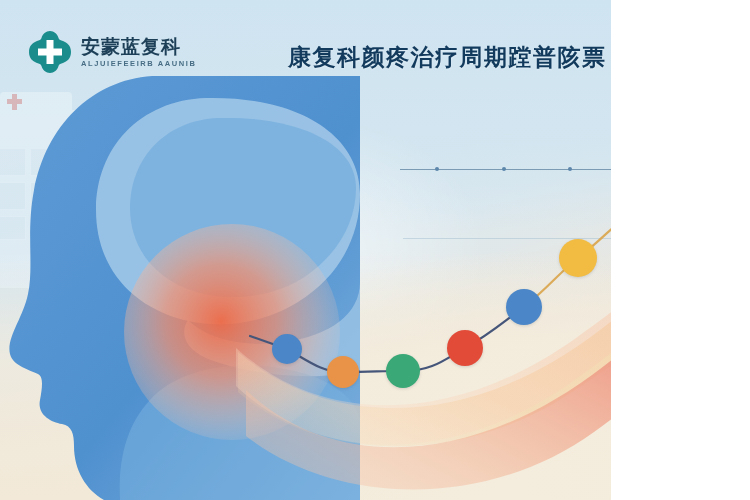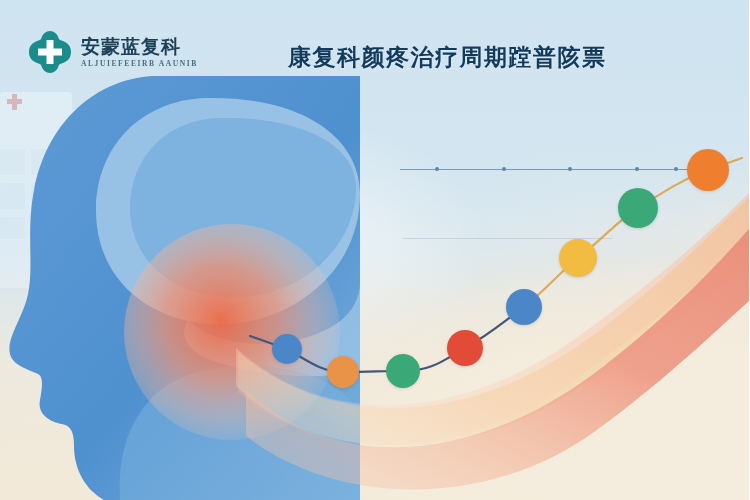--- a/index.html
+++ b/index.html
@@ -6,25 +6,24 @@
     margin: 0;
     padding: 0;
     background: #ffffff;
   }
   body {
     font-family: "Liberation Sans", sans-serif;
   }
 
   #poster {
     position: relative;
-    width: 738px;
+    width: 611px;
     height: 500px;
     overflow: hidden;
     background: linear-gradient(160deg, #d9e9f2 0%, #cfe3f0 28%, #dbe8ee 52%, #efe7dc 78%, #f3ead9 100%);
-    padding-left: 11px;
   }
 
   
   .bg-layer { position:absolute; inset:0; pointer-events:none; }
 
   .bg-topblue {
     position:absolute; left:0; top:0; width:750px; height:230px;
     background: linear-gradient(180deg, #cfe4f1 0%, #d2e5f0 55%, rgba(214,231,240,0) 100%);
   }
   .bg-cream {
@@ -100,21 +99,21 @@
   .logo-mark { width:44px; height:44px; flex:0 0 44px; }
   .logo-text { display:flex; flex-direction:column; justify-content:center; }
   .logo-cn {
     font-size:19px; font-weight:bold; color:#1d3f57;
     letter-spacing:1px; line-height:1.1;
     font-family:"DejaVu Sans", sans-serif;
   }
   .logo-en {
     font-size:7.5px; color:#2f5871; letter-spacing:1.6px;
     margin-top:2px; font-weight:bold; opacity:0.85;
-    font-family:Liberation Serif, serif;
+    font-family:Liberation Sans, sans-serif;
   }
 
   
   .title {
     position:absolute; left:288px; top:42px;
     font-family:"DejaVu Sans", sans-serif;
     font-size:23px; font-weight:bold;
     color:#123a5c;
     letter-spacing:1.5px;
     white-space:nowrap;

